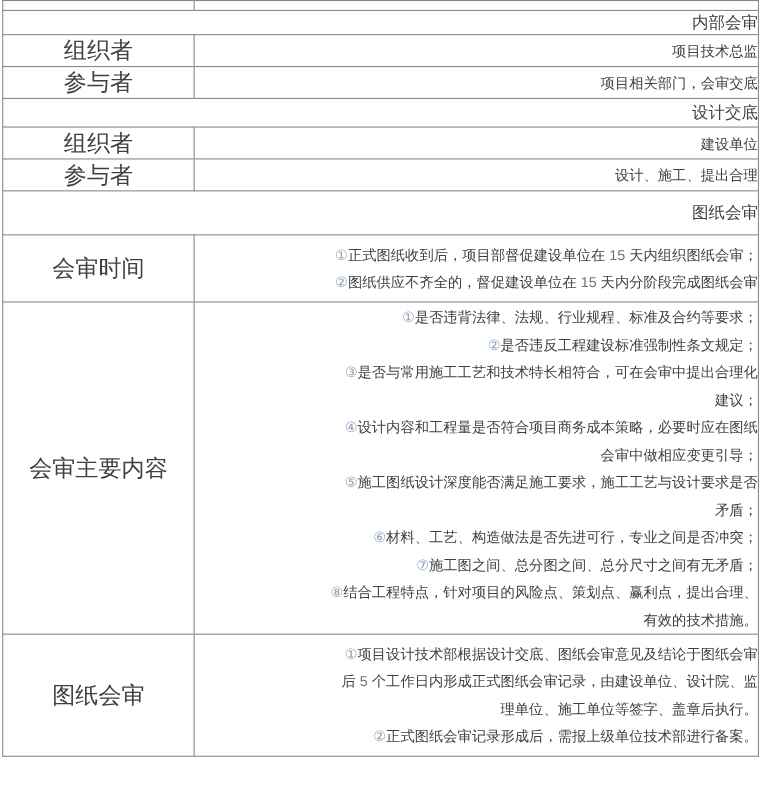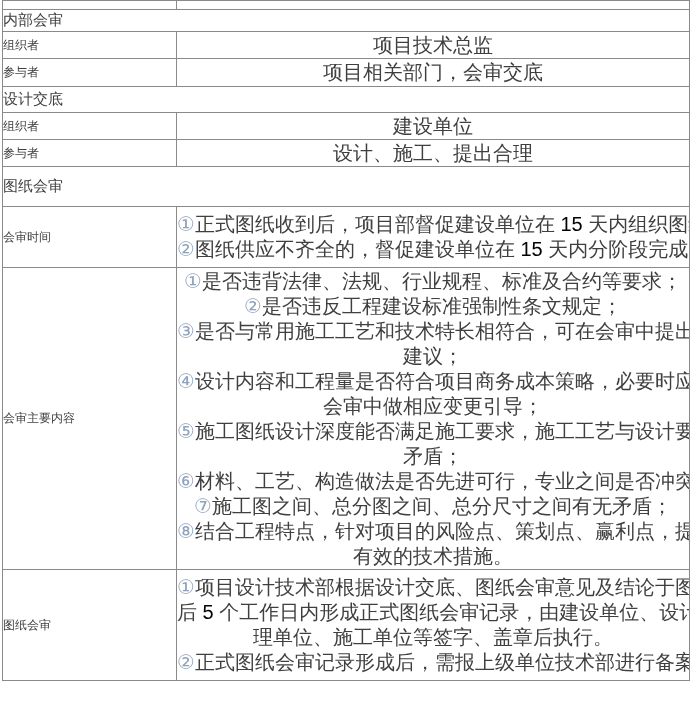--- a/index.html
+++ b/index.html
@@ -9,27 +9,27 @@
     font-family:"Liberation Sans","DejaVu Sans",sans-serif;
     color:#3f3f3f;
   }
   table.doc {
     border-collapse:collapse; table-layout:fixed;
     margin-left:2px; width:687px;
   }
   table.doc td { border:1px solid #8a8a8a; padding:0; overflow:hidden; }
   col.c1 { width:174px; }
   col.c2 { width:513px; }
-  .hdr  { text-align:left; vertical-align:middle; font-size:15px; }
-  .lbl  { vertical-align:middle; font-size:12px; }
-  .val  { text-align:center; vertical-align:middle; font-size:20px;
+  .hdr  { text-align:right; vertical-align:middle; font-size:15px; }
+  .lbl  { text-align:center; vertical-align:middle; font-size:21px; }
+  .val  { text-align:right; vertical-align:middle; font-size:13px;
           padding:2px 4px 2px 8px; line-height:25px; }
   .pre  { white-space:pre; }
   .cnum { color:#8fa3bd; }
-  .num  { color:#000000; }
+  .num  { color:#737373; }
   tr.r-sliver { height:9px; }
   tr.r-hdr1   { height:22px; }
   tr.r-org1   { height:27px; }
   tr.r-par1   { height:28px; }
   tr.r-hdr2   { height:26px;padding-left:42px; }
   tr.r-org2   { height:27px; }
   tr.r-par2   { height:27px; }
   tr.r-hdr3   { height:40px;margin-top:40px; }
   tr.r-time   { height:61px; }
   tr.r-main   { height:302px; }

